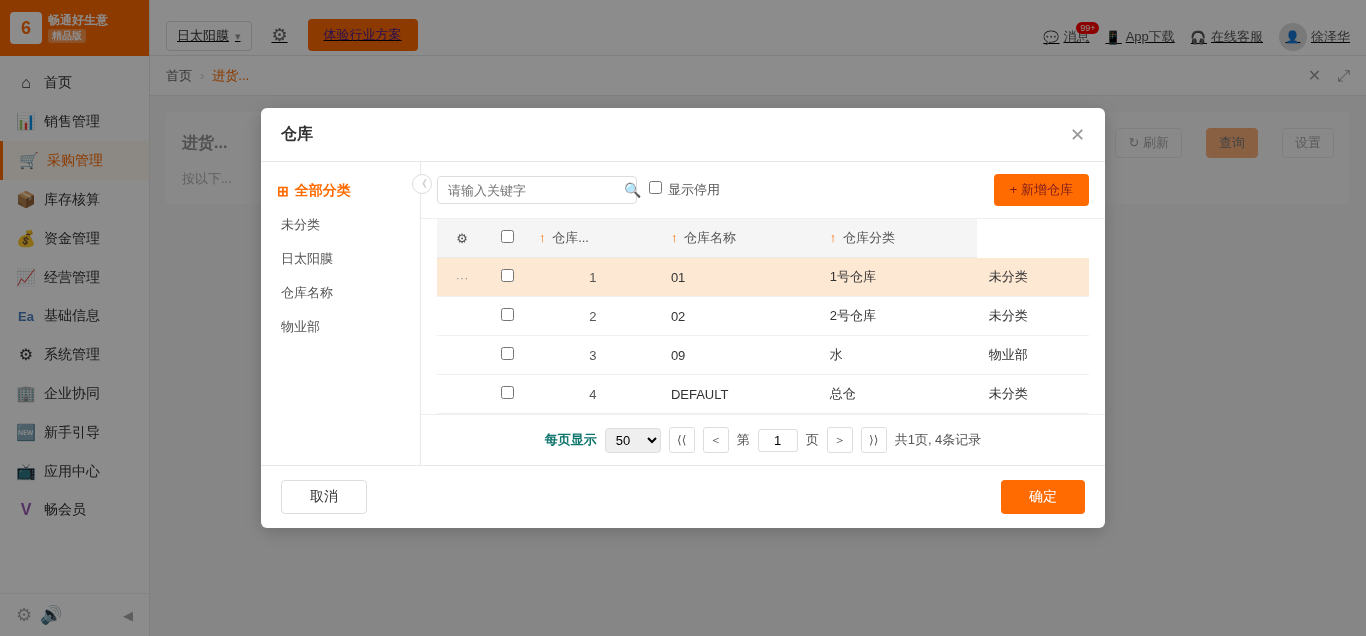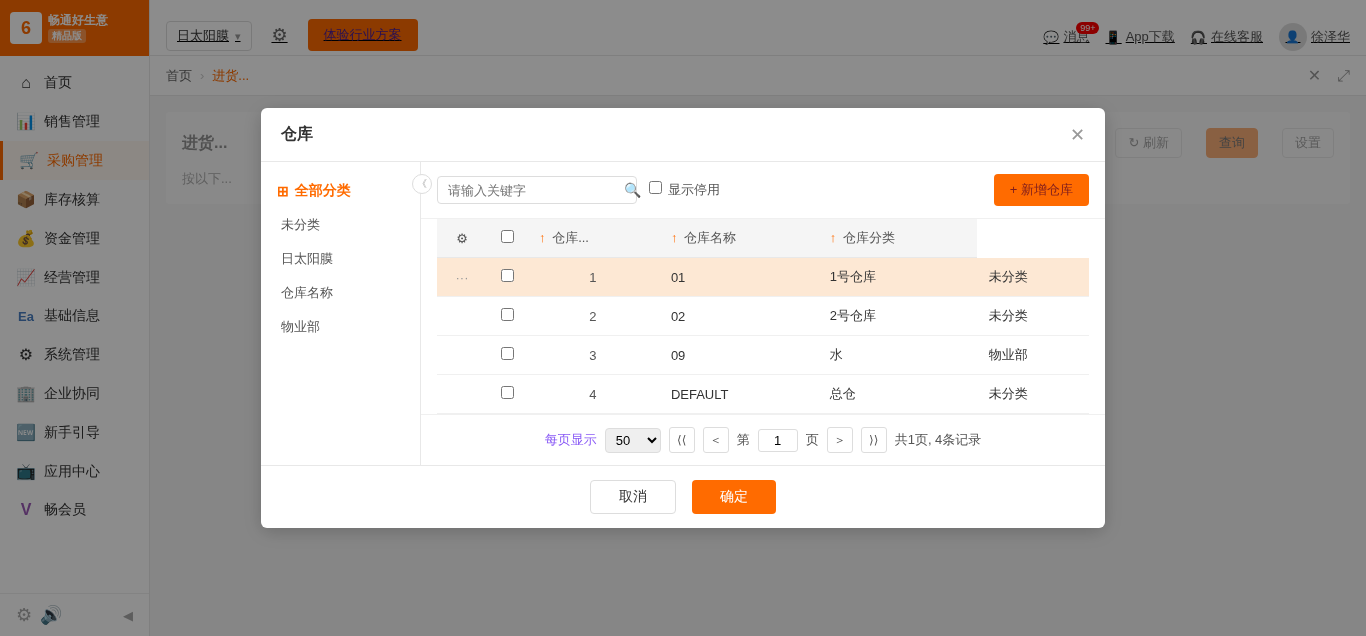--- a/index.html
+++ b/index.html
@@ -335,21 +335,21 @@
       padding: 12px 16px;
       display: flex;
       align-items: center;
       justify-content: center;
       gap: 8px;
       border-top: 1px solid #f0f0f0;
       flex-shrink: 0;
       font-size: 13px;
       color: #555;
     }
-    .pagination-label { color: #8b5cf6; }
+    .pagination-label { color: #0f766e; font-weight: bold; }
     .per-page-select {
       border: 1px solid #ddd;
       border-radius: 4px;
       padding: 3px 6px;
       font-size: 13px;
       cursor: pointer;
     }
     .page-nav-btn {
       width: 26px;
       height: 26px;
@@ -368,21 +368,21 @@
       border: 1px solid #ddd;
       border-radius: 3px;
       padding: 3px 6px;
       text-align: center;
       font-size: 13px;
     }
 
     
     .modal-footer {
       display: flex;
-      justify-content: center;
+      justify-content: space-between;
       gap: 16px;
       padding: 14px 20px;
       border-top: 1px solid #e8e8e8;
       flex-shrink: 0;
     }
     .cancel-btn {
       border: 1px solid #ddd;
       background: #fff;
       padding: 7px 28px;
       border-radius: 4px;

